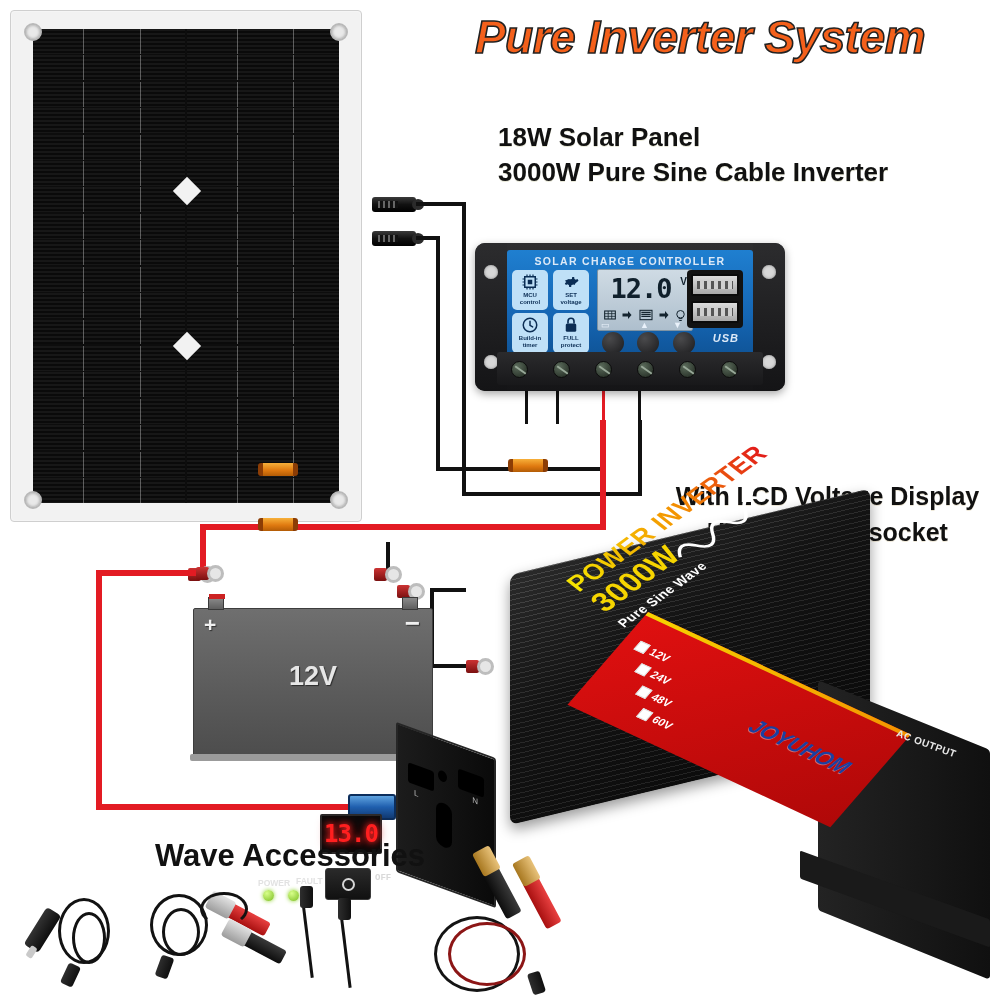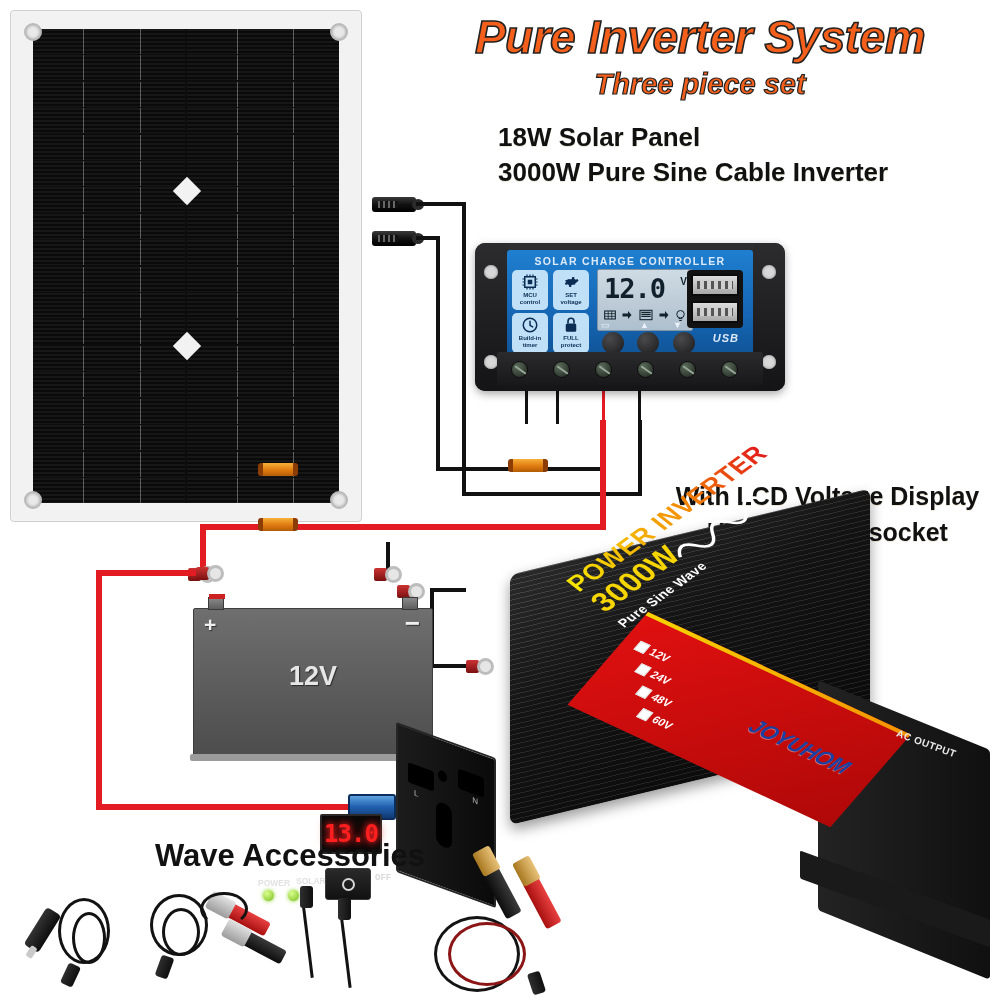--- a/index.html
+++ b/index.html
@@ -166,21 +166,21 @@
   .b1 { left: 5px; top: 20px; }
   .b2 { left: 46px; top: 20px; }
   .b3 { left: 5px; top: 63px; }
   .b4 { left: 46px; top: 63px; }
   .lcd {
     position: absolute; left: 90px; top: 19px; width: 96px; height: 62px;
     background: linear-gradient(to bottom,#cfdbe4,#aebfcd);
     border: 1px solid #7e93a3; border-radius: 2px;
   }
   .lcd-volt {
-    position: absolute; left: 6px; top: 3px; width: 74px; text-align: left;
+    position: absolute; left: 6px; top: 3px; width: 74px; text-align: center;
     font-family: "DejaVu Sans Mono", monospace;
     font-size: 27px; font-weight: bold; color: #10202c; letter-spacing: -1px;
   }
   .lcd-unit {
     position: absolute; right: 5px; top: 6px; font-size: 10px; font-weight: bold; color: #10202c;
   }
   .lcd-icons {
     position: absolute; left: 4px; bottom: 3px; right: 4px; height: 24px;
     display: flex; align-items: center; justify-content: space-between;
   }
@@ -406,21 +406,20 @@
     position: absolute; width: 13px; height: 22px; border-radius: 3px;
     background: linear-gradient(to right,#2e2e2e,#101010);
   }
 </style>
 </head>
 <body>
 
 <div class="stage">
 
   <div class="title-main">Pure Inverter System</div>
-  <div class="title-sub">Three piece set</div>
 
   <div class="spec-list">
     <div class="spec-line">18W Solar Panel</div>
     <div class="spec-line">3000W Pure Sine Cable Inverter</div>
   </div>
 
   <div class="feature-list">
     <div class="feature-line">With LCD Voltage Display</div>
     <div class="feature-line">Universal AC socket</div>
   </div>
@@ -691,21 +690,21 @@
   <div class="ac-out-txt">AC OUTPUT</div>
 
   <div class="led-display">
     <span class="led-digits">13.0</span>
   </div>
   <div class="rocker">
     <span class="circ"></span>
   </div>
   <div class="off-txt">OFF</div>
   <div class="led-caption cap-power">POWER</div>
-  <div class="led-caption cap-fault">SOLAR</div>
+  <div class="led-caption cap-fault">FAULT</div>
   <div class="leds-row">
     <span class="led-lamp"></span>
     <span class="led-lamp"></span>
   </div>
 
   <div class="accessories-title">Wave Accessories</div>
 
   <div class="acc" style="left:28px; top:890px;">
     <div class="plug-body" style="left:6px; top:18px; transform:rotate(32deg);"></div>
     <div class="plug-tip" style="left:0px; top:56px; transform:rotate(32deg);"></div>

